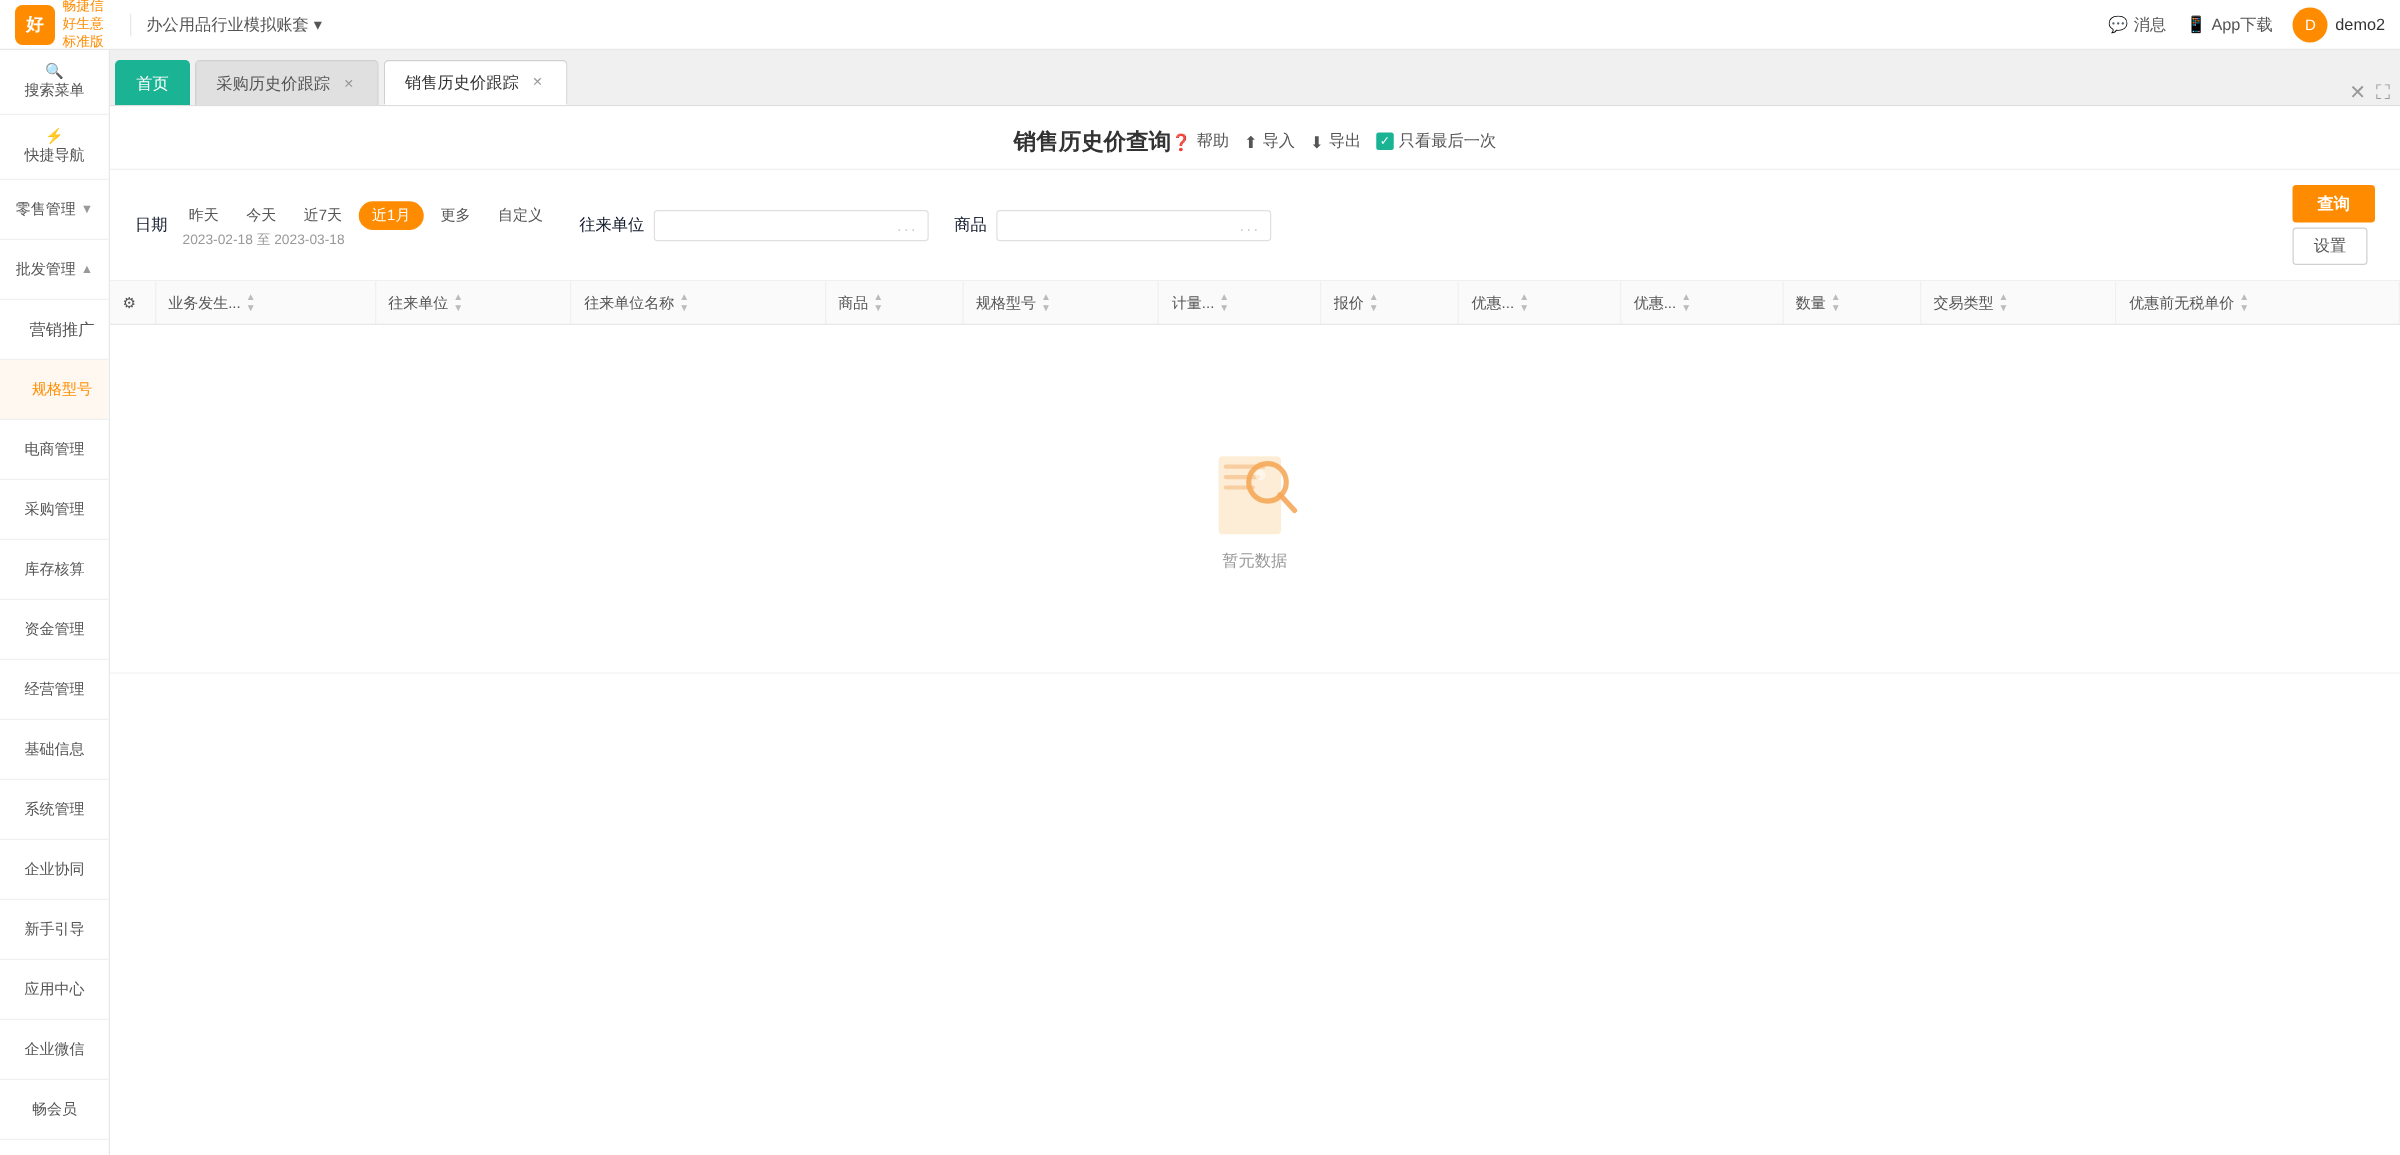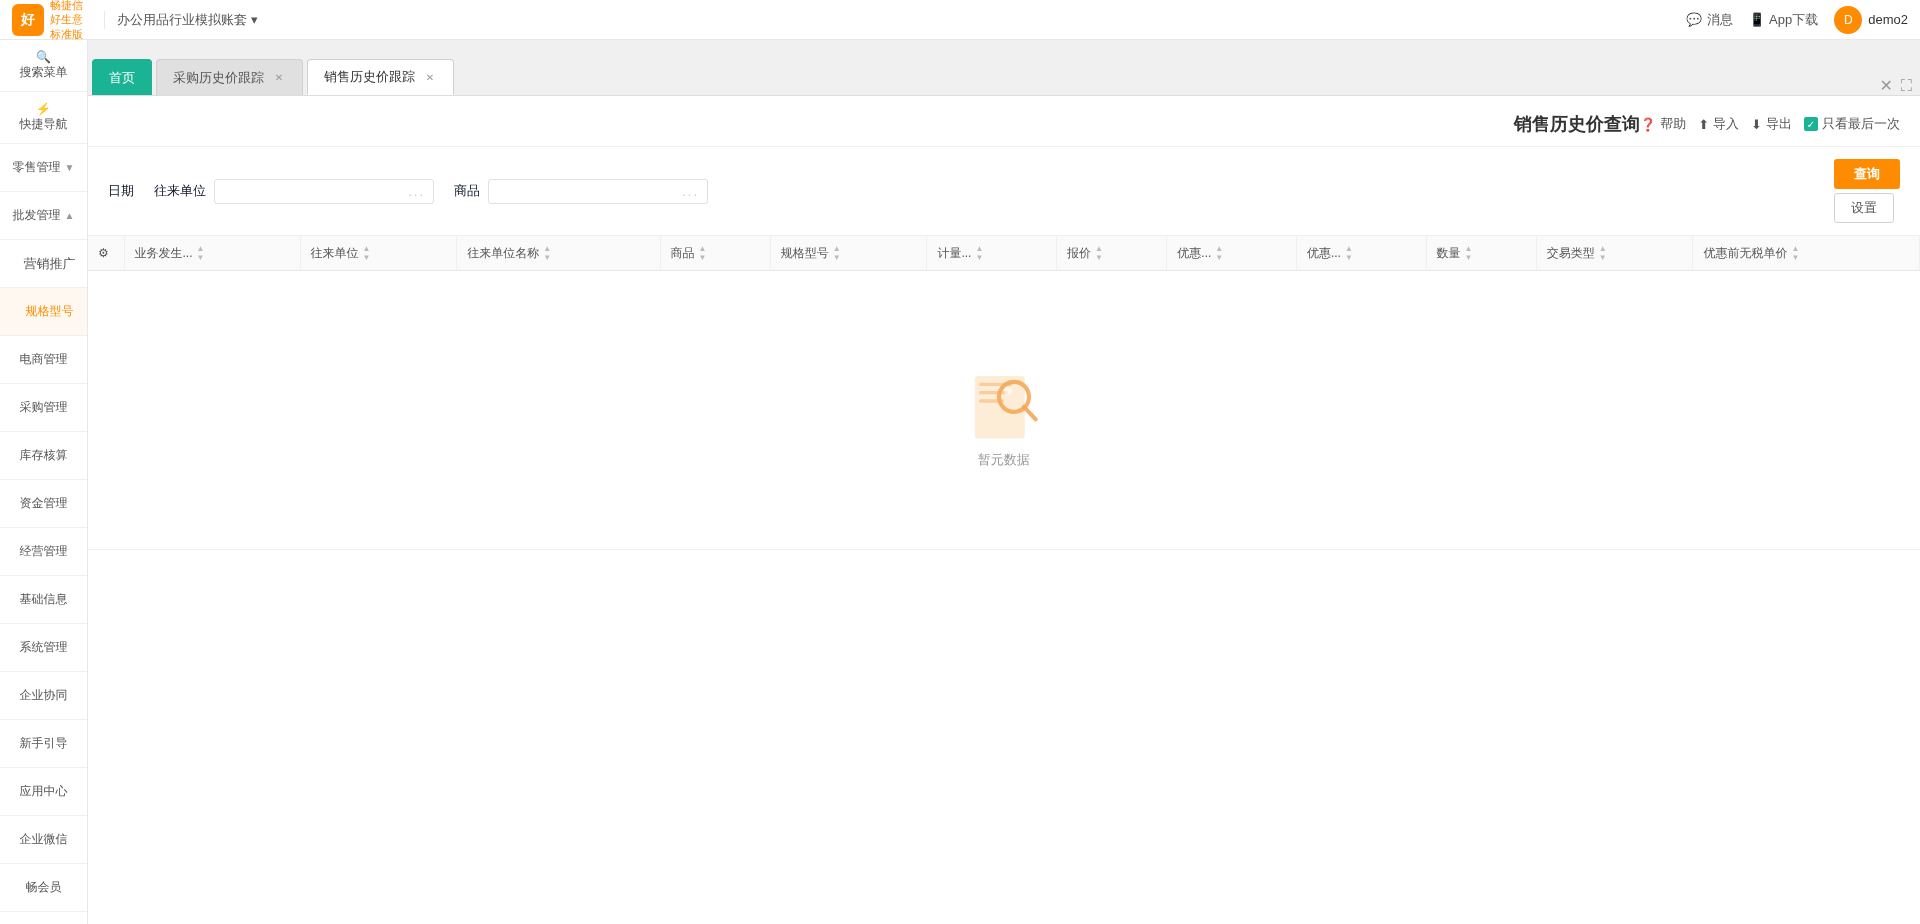--- a/index.html
+++ b/index.html
@@ -54,21 +54,21 @@
       transition: background 0.2s;
     }
     .sidebar-item.has-arrow { flex-direction: row; justify-content: center; gap: 4px; }
     .sidebar-arrow { font-size: 10px; color: #999; }
 
     
     .content-area { flex: 1; display: flex; flex-direction: column; overflow: hidden; }
 
     
     .tab-bar {
-      height: 56px;
+      height: 45px;
       background: #f0f0f0;
       display: flex;
       align-items: flex-end;
       padding: 0 0;
       flex-shrink: 0;
       border-bottom: 1px solid #ddd;
     }
     .tab {
       height: 36px;
       padding: 0 16px;
@@ -98,21 +98,21 @@
 
     
     .page-content { flex: 1; background: #fff; overflow: auto; padding: 0; }
 
     
     .page-header {
       padding: 16px 20px 10px;
       border-bottom: 1px solid #f0f0f0;
       display: flex;
       align-items: center;
-      justify-content: flex-end;
+      justify-content: center;
     }
     .page-title { font-size: 18px; font-weight: bold; color: #333; }
     .page-header-actions { display: flex; align-items: center; gap: 12px; }
     .page-header-action { display: flex; align-items: center; gap: 4px; cursor: pointer; color: #555; font-size: 13px; }
 
     
     .checkbox-label { display: flex; align-items: center; gap: 4px; cursor: pointer; font-size: 13px; color: #555; }
     .checkbox-box { width: 14px; height: 14px; border: 2px solid #1ab394; background: #1ab394; border-radius: 2px; display: flex; align-items: center; justify-content: center; color: #fff; font-size: 10px; }
 
     
@@ -338,20 +338,31 @@
             <div class="checkbox-box">✓</div>
             <span>只看最后一次</span>
           </div>
         </div>
       </div>
 
       <div class="filter-bar">
 
         <div class="filter-group">
           <span class="filter-label">日期</span>
+          <div class="date-filter-area">
+            <div class="date-shortcuts-row">
+              <span class="date-btn">昨天</span>
+              <span class="date-btn">今天</span>
+              <span class="date-btn">近7天</span>
+              <span class="date-btn active">近1月</span>
+              <span class="date-btn">更多</span>
+              <span class="date-btn">自定义</span>
+            </div>
+            <div class="date-range">2023-02-18 至 2023-03-18</div>
+          </div>
         </div>
 
         <div class="filter-group">
           <span class="filter-label">往来单位</span>
           <div class="filter-input" style="width:220px;">
             <span style="color:#ccc;">  </span>
             <span class="filter-dots">...</span>
           </div>
         </div>
 

